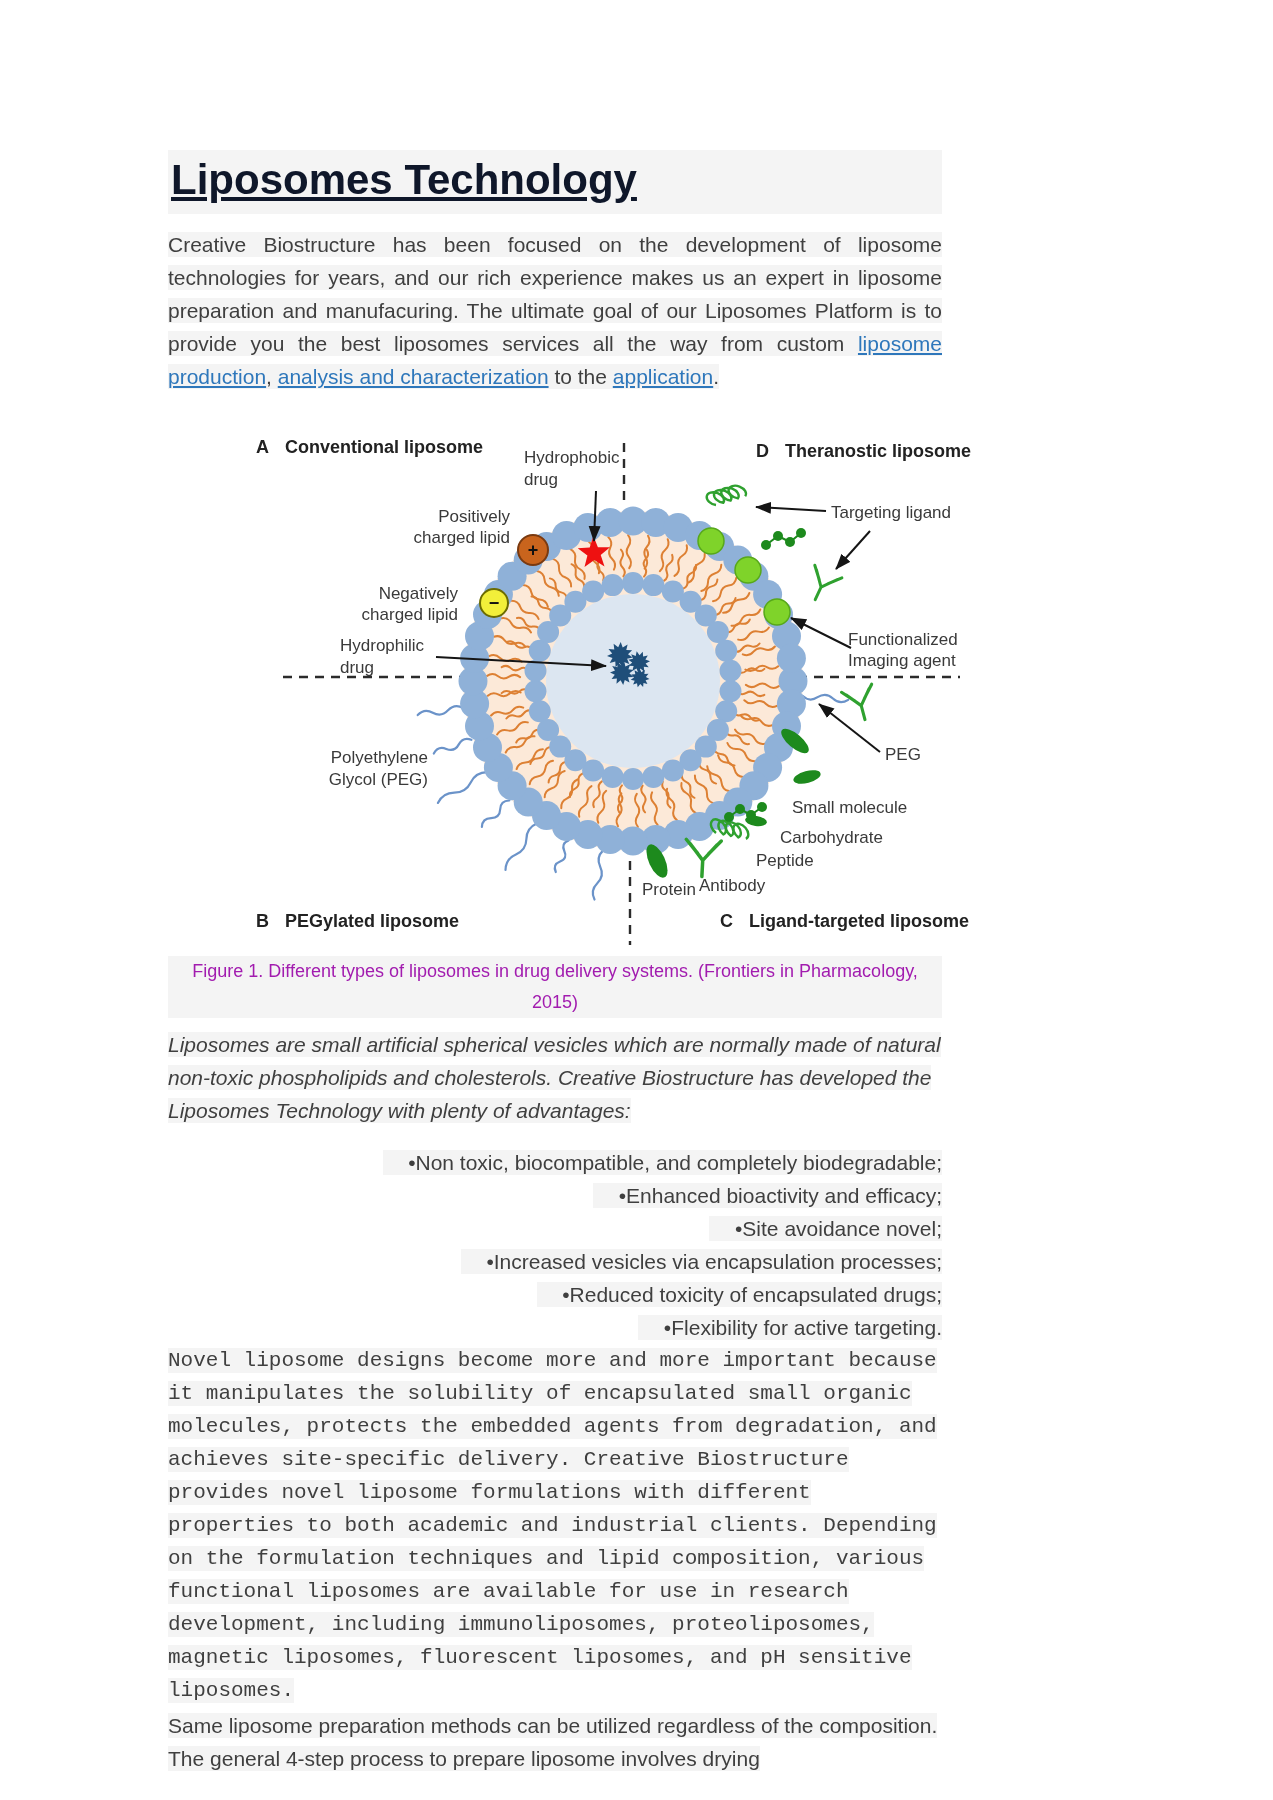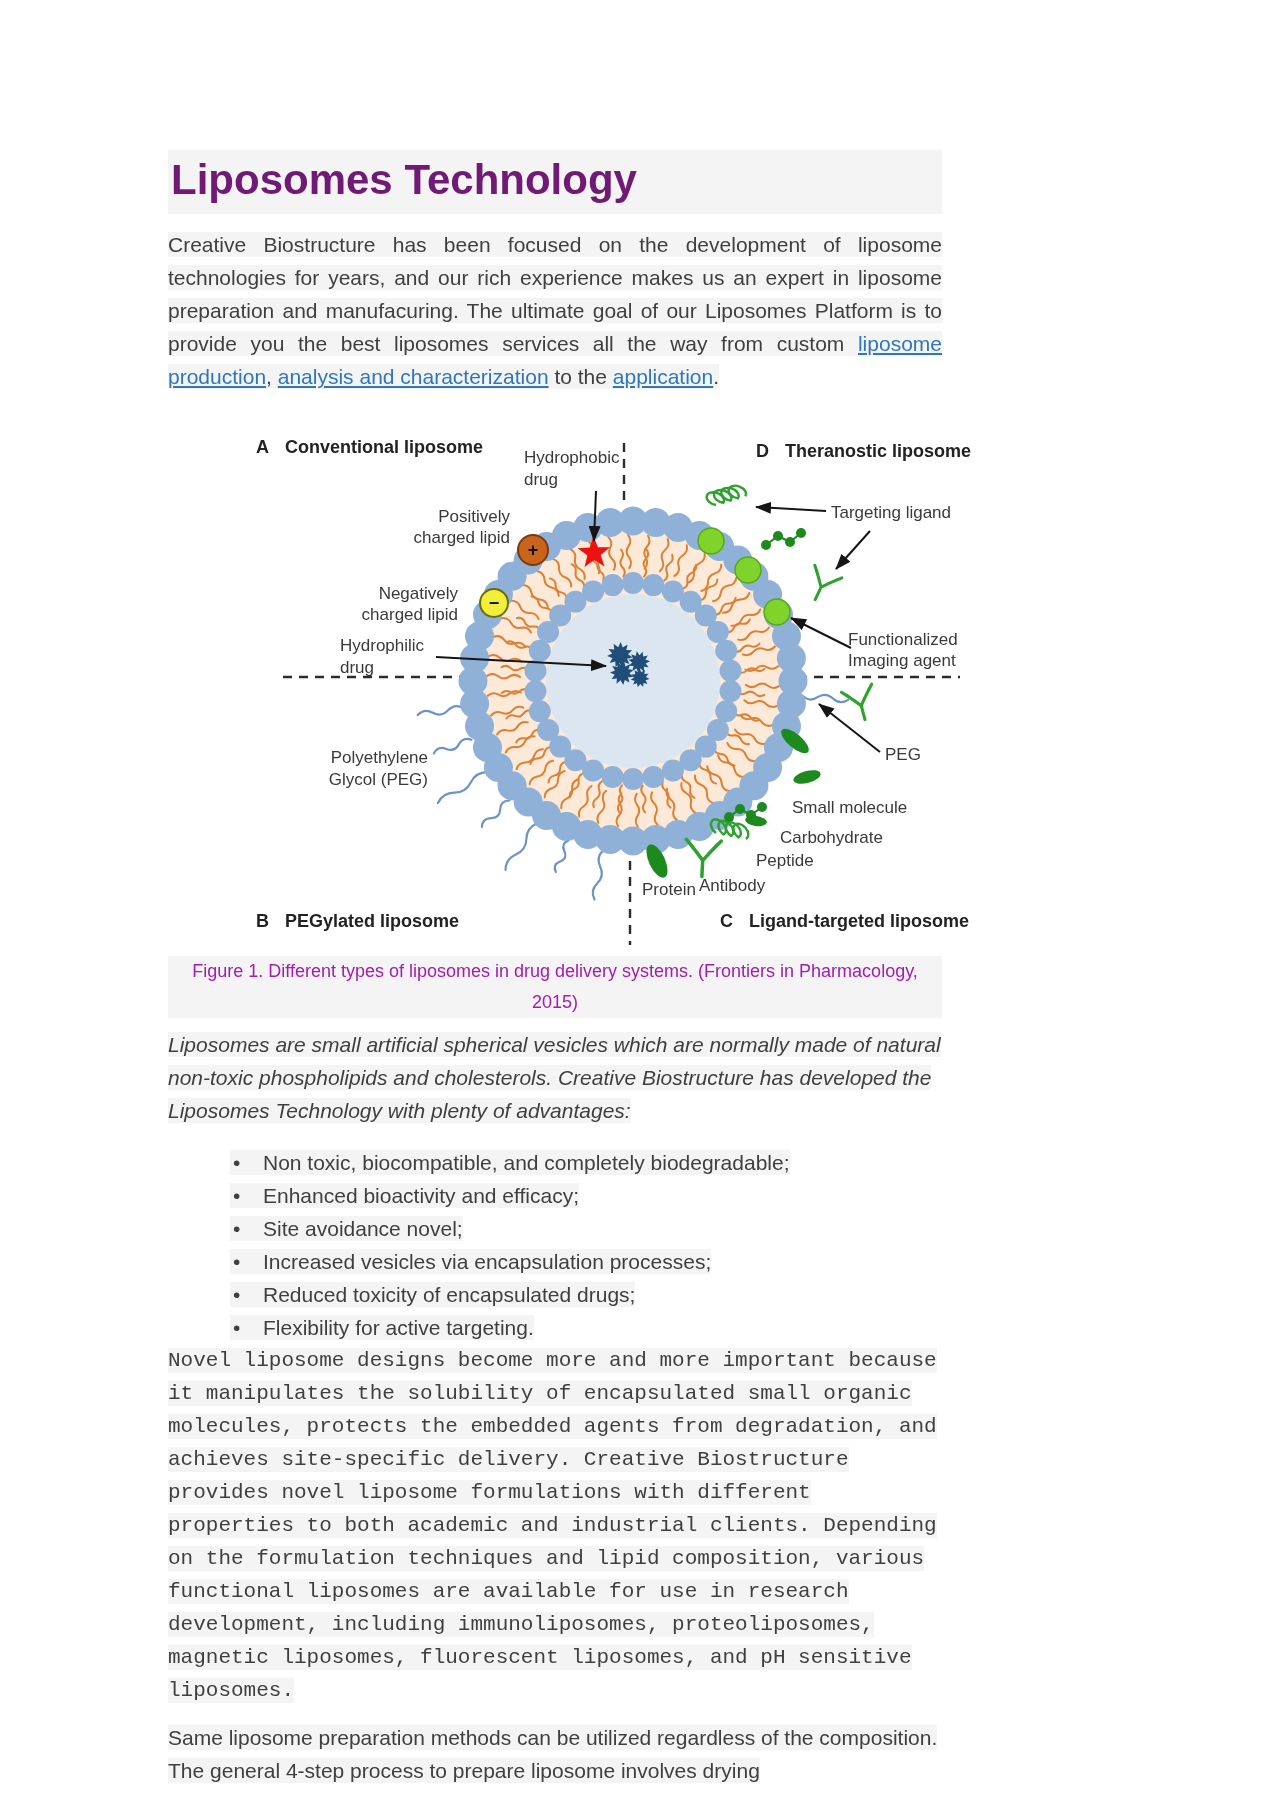--- a/index.html
+++ b/index.html
@@ -1,32 +1,32 @@
 <!DOCTYPE html>
 <html><head>
 <meta charset="utf-8">
 <style>
   html,body { margin:0; padding:0; background:#ffffff; }
   body { width:1273px; height:1800px; font-family:"Liberation Sans", sans-serif; color:#3f3f3f; overflow:hidden; }
   .doc { padding:150px 0 0 168px; width:774px; }
-  h1.title { font-size:42px; font-weight:bold; color:#701a75; background:#f4f4f4;
-             margin:0 0 14px 0; padding:7px 0 11px 3px; width:771px; line-height:1.1; }
+  h1.title { font-size:42px; font-weight:bold; color:#0f172a; background:#f4f4f4;
+             margin:0 0 14px 0; padding:7px 0 11px 3px; width:771px; line-height:1.1;text-decoration:underline; }
   .para { font-size:21px; line-height:33px; margin:0; width:774px; }
   .justify { text-align:justify; }
   .hl { background:#f4f4f4; padding:1px 0; box-decoration-break:clone; -webkit-box-decoration-break:clone; }
   a.link { color:#2e77bb; text-decoration:underline; cursor:pointer; }
   .figure { margin-top:12px; width:810px; }
   .caption { width:774px; background:#f4f4f4; color:#a21caf; font-size:18px;
              line-height:31px; text-align:center; margin-top:2px; }
   .p-after-fig { margin-top:10px;font-style:italic; }
-  ul.adv { margin:19px 0 0 0; padding:0 0 0 62px; list-style:none; width:712px; }
+  ul.adv { margin:19px 0 0 0; padding:0 0 0 62px; list-style:none; width:712px;text-align:right; }
   ul.adv li { font-size:21px; line-height:33px; }
   .bullet::before { content:"\2022"; display:inline-block; width:30px; padding-left:3px; }
   .p-novel { margin-top:0;font-family:Liberation Mono, monospace; }
-  .p-same  { margin-top:14px; }
+  .p-same  { margin-top:2px; }
   
   .fl { font-size:17px; fill:#3a3a3a; font-family:"Liberation Sans", sans-serif; }
   .fq { font-size:18px; font-weight:bold; fill:#222; font-family:"Liberation Sans", sans-serif; }
   .sign { font-size:18px; font-weight:bold; fill:#111; font-family:"Liberation Sans", sans-serif; text-anchor:middle; }
   .end { text-anchor:end; }
   .dash { stroke:#2b2b2b; stroke-width:2.4; stroke-dasharray:9 7; fill:none; }
   .arrow { stroke:#151515; stroke-width:2; fill:none; }
 </style>
 </head>
 <body>

